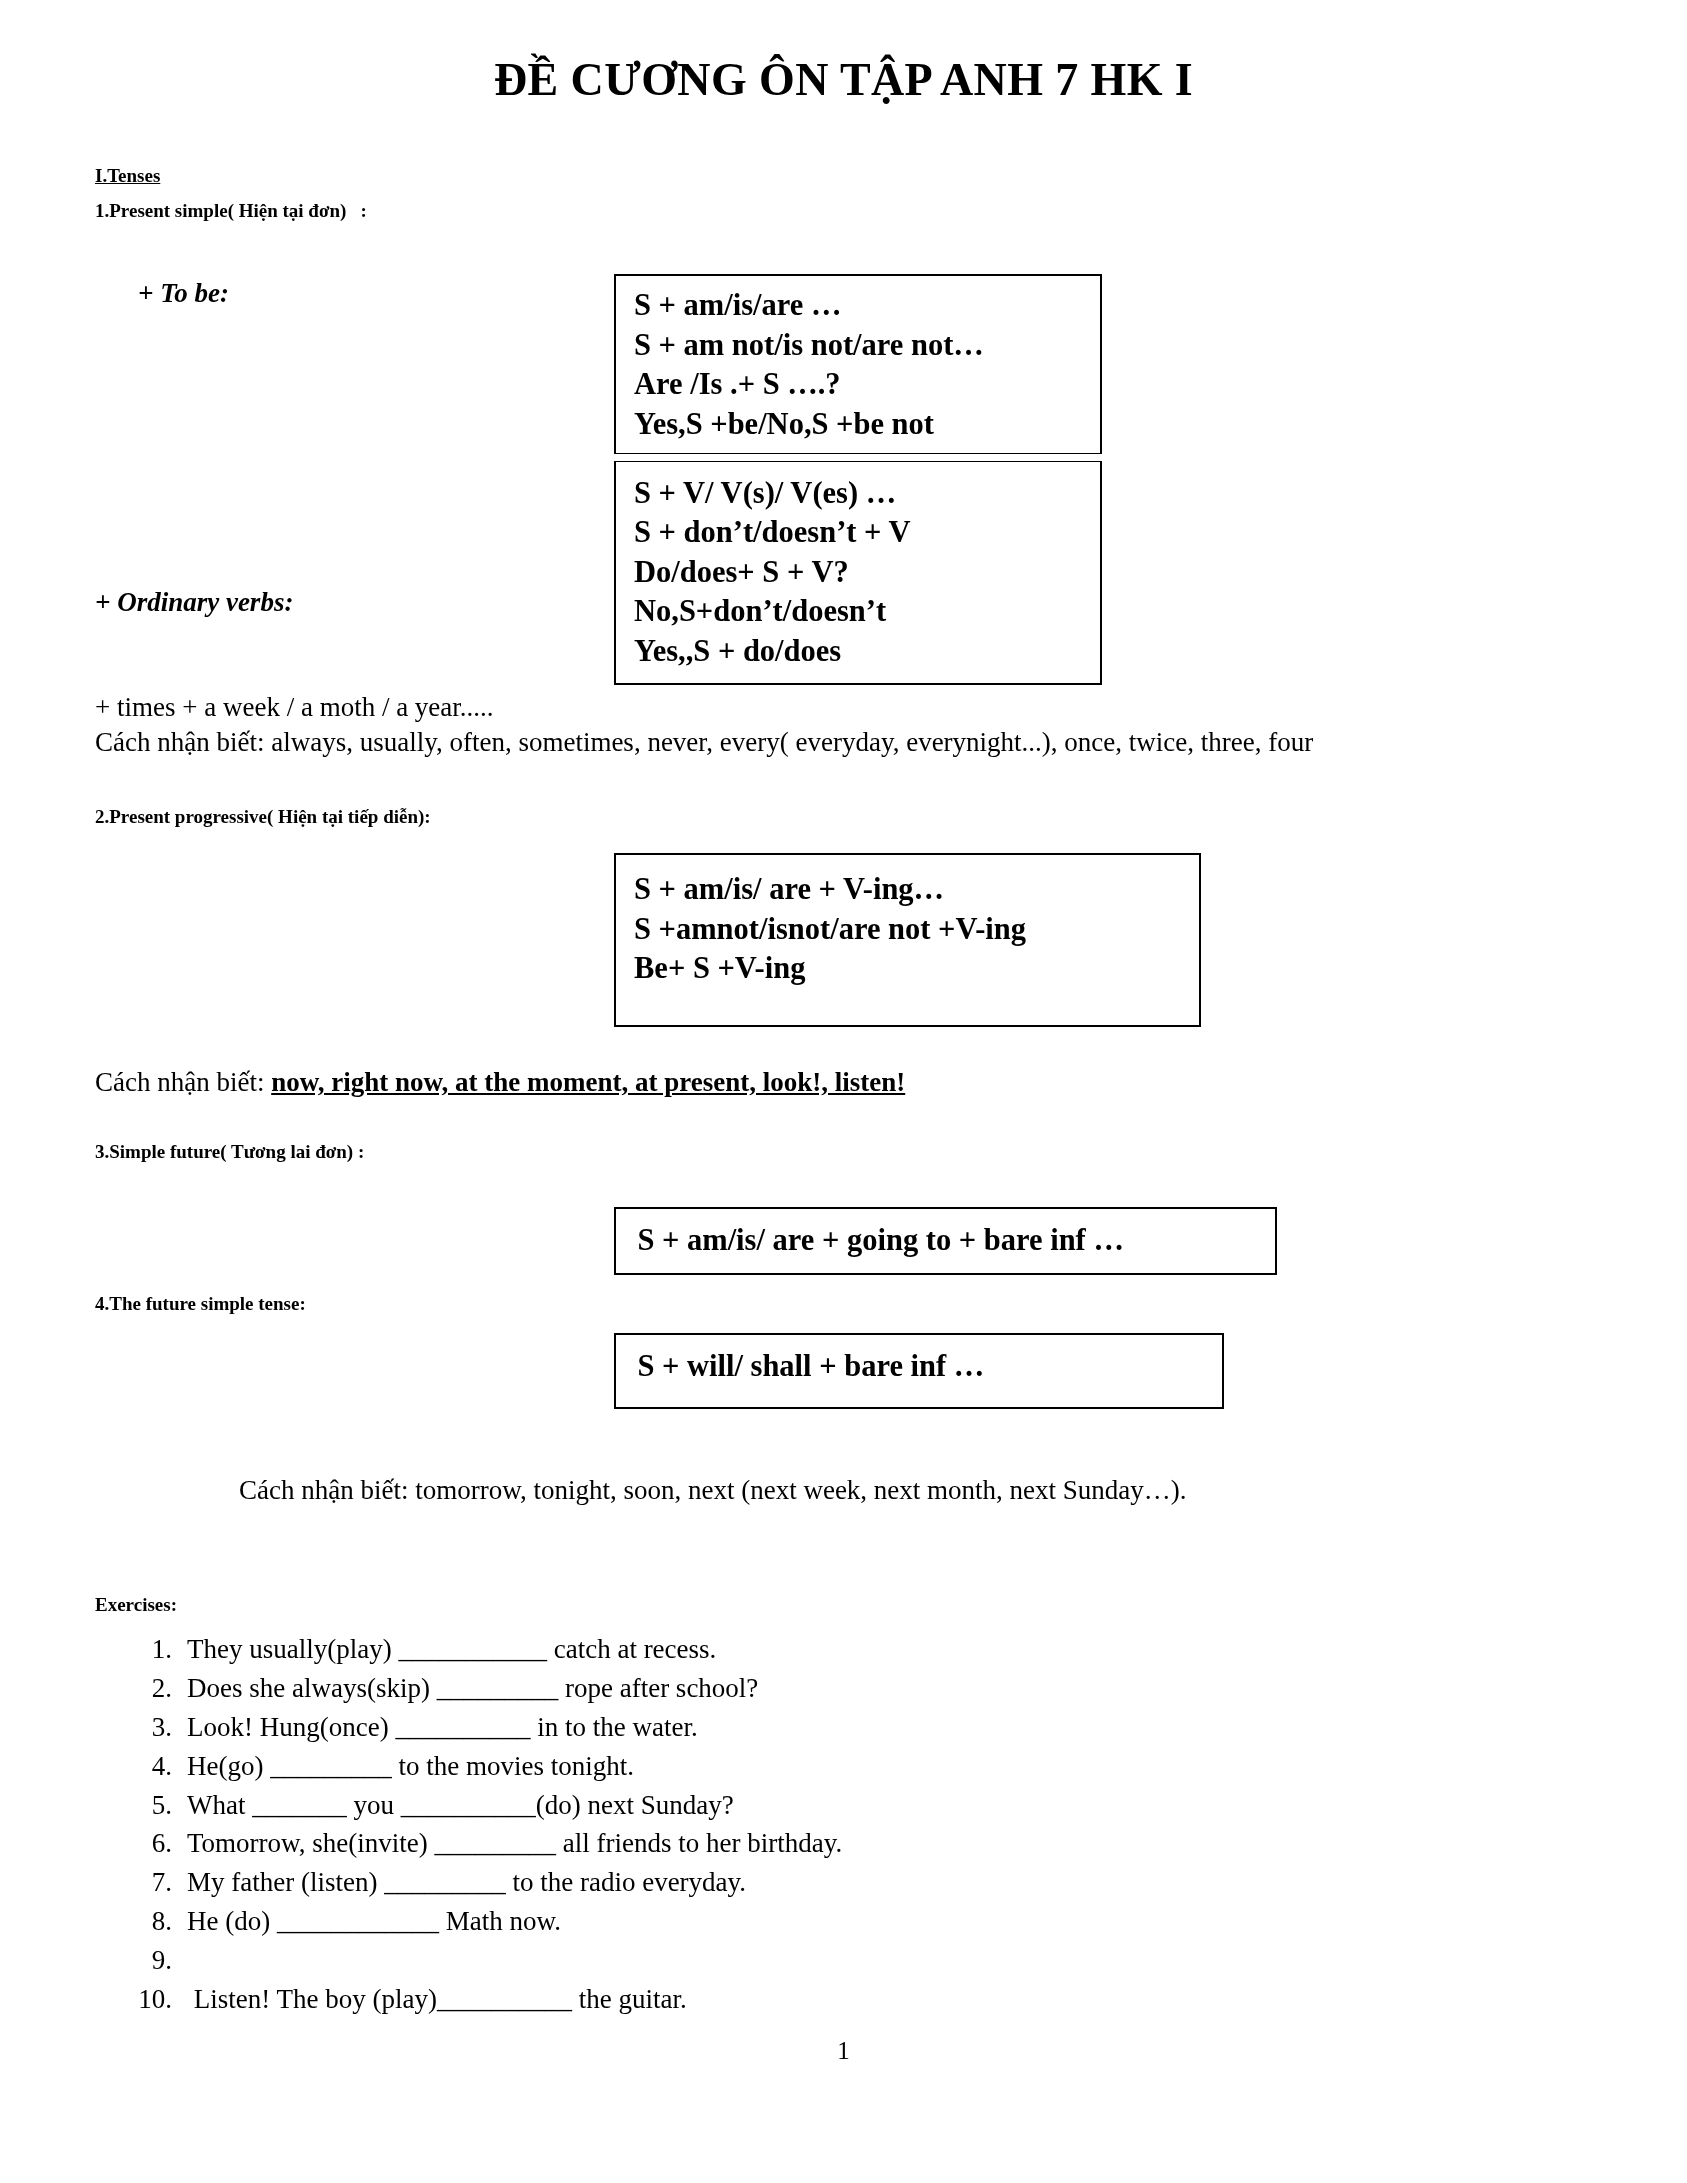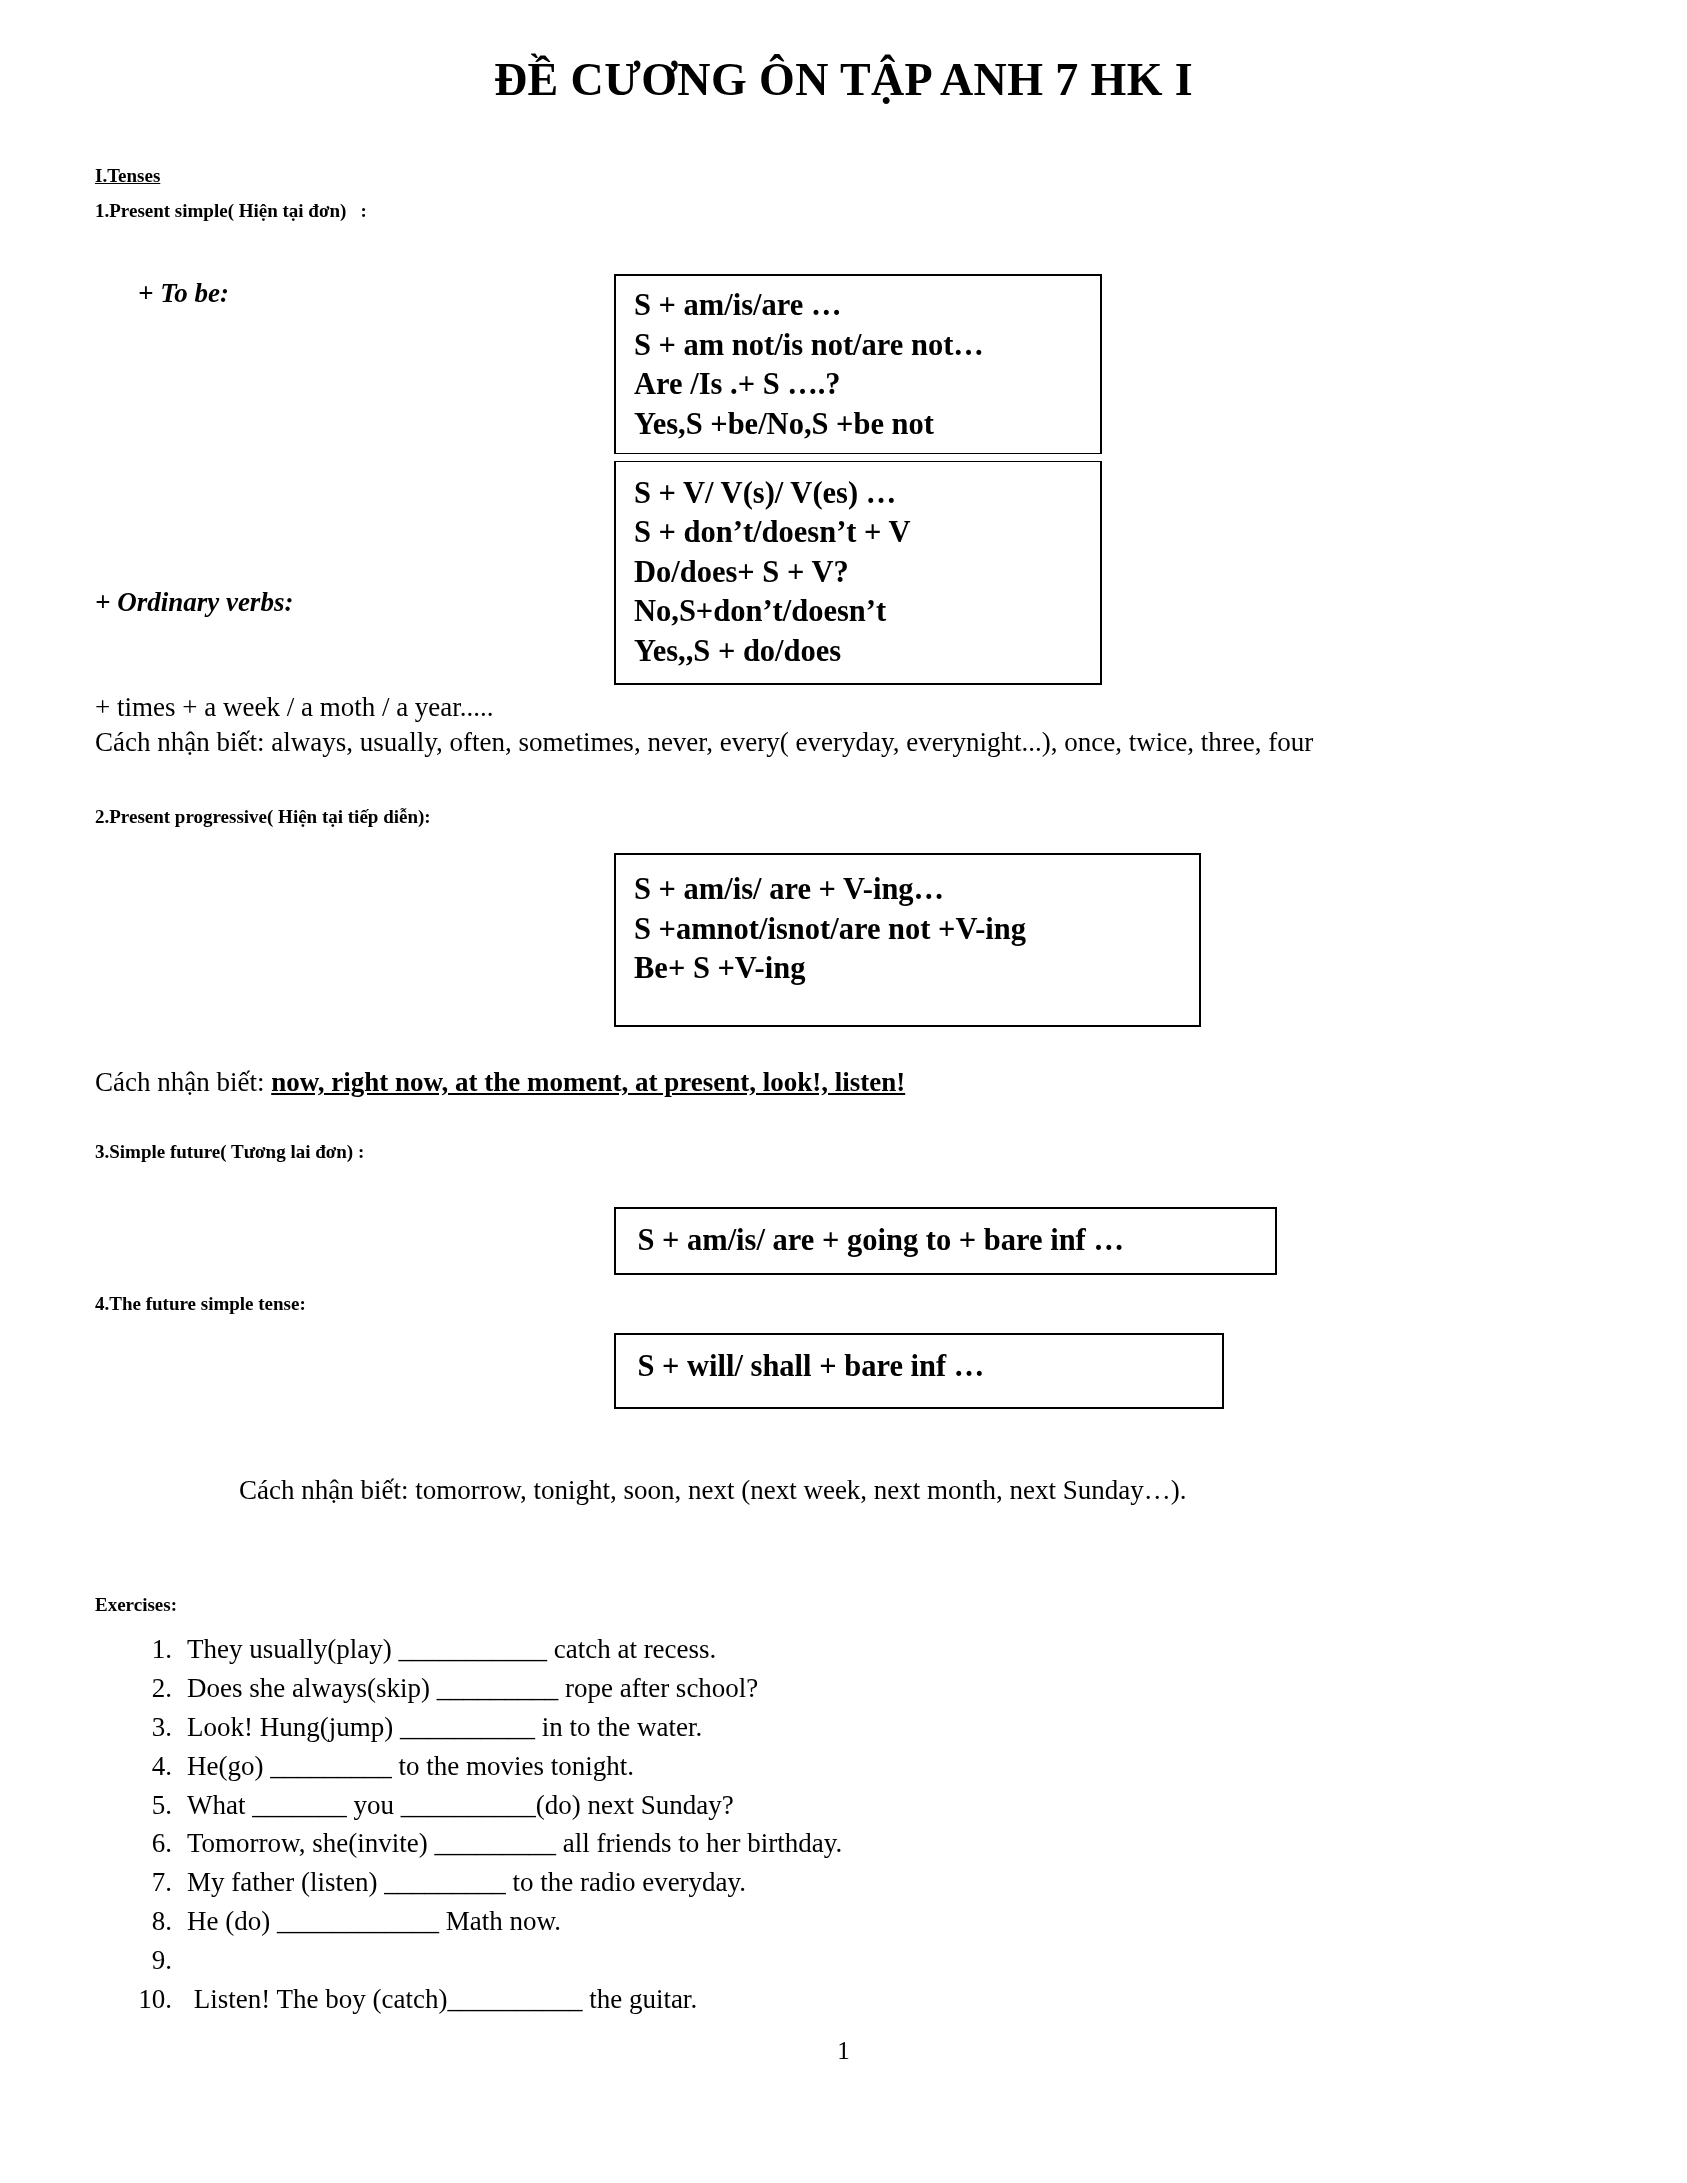--- a/index.html
+++ b/index.html
@@ -203,26 +203,26 @@
     <div class="line">S + will/ shall + bare inf …</div>
   </div>
 
   <div class="abs body-text" style="left:239px; top:1475px;">Cách nhận biết: tomorrow, tonight, soon, next (next week, next month, next Sunday…).</div>
 
   <div class="abs heading" id="exercises-heading">Exercises:</div>
 
   <ol id="exercise-list">
     <li><span class="num">1.</span><span>They usually(play) ___________ catch at recess.</span></li>
     <li><span class="num">2.</span><span>Does she always(skip) _________ rope after school?</span></li>
-    <li><span class="num">3.</span><span>Look! Hung(jump) __________ in to the water.</span></li>
+    <li><span class="num">3.</span><span>Look! Hung(once) __________ in to the water.</span></li>
     <li><span class="num">4.</span><span>He(go) _________ to the movies tonight.</span></li>
     <li><span class="num">5.</span><span>What _______ you __________(do) next Sunday?</span></li>
     <li><span class="num">6.</span><span>Tomorrow, she(invite) _________ all friends to her birthday.</span></li>
     <li><span class="num">7.</span><span>My father (listen) _________ to the radio everyday.</span></li>
     <li><span class="num">8.</span><span>He (do) ____________ Math now.</span></li>
     <li><span class="num">9.</span></li>
-    <li><span class="num">10.</span><span> Listen! The boy (catch)__________ the guitar.</span></li>
+    <li><span class="num">10.</span><span> Listen! The boy (play)__________ the guitar.</span></li>
   </ol>
 
   <div class="page-number">1</div>
 
 </div>
 
 
 </body></html>

